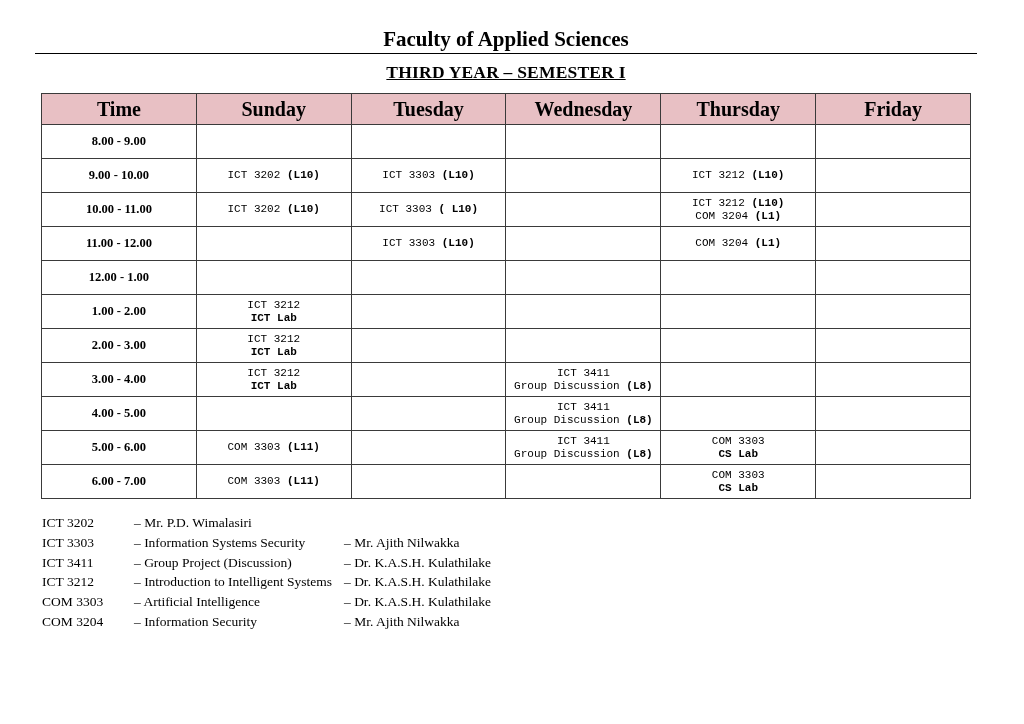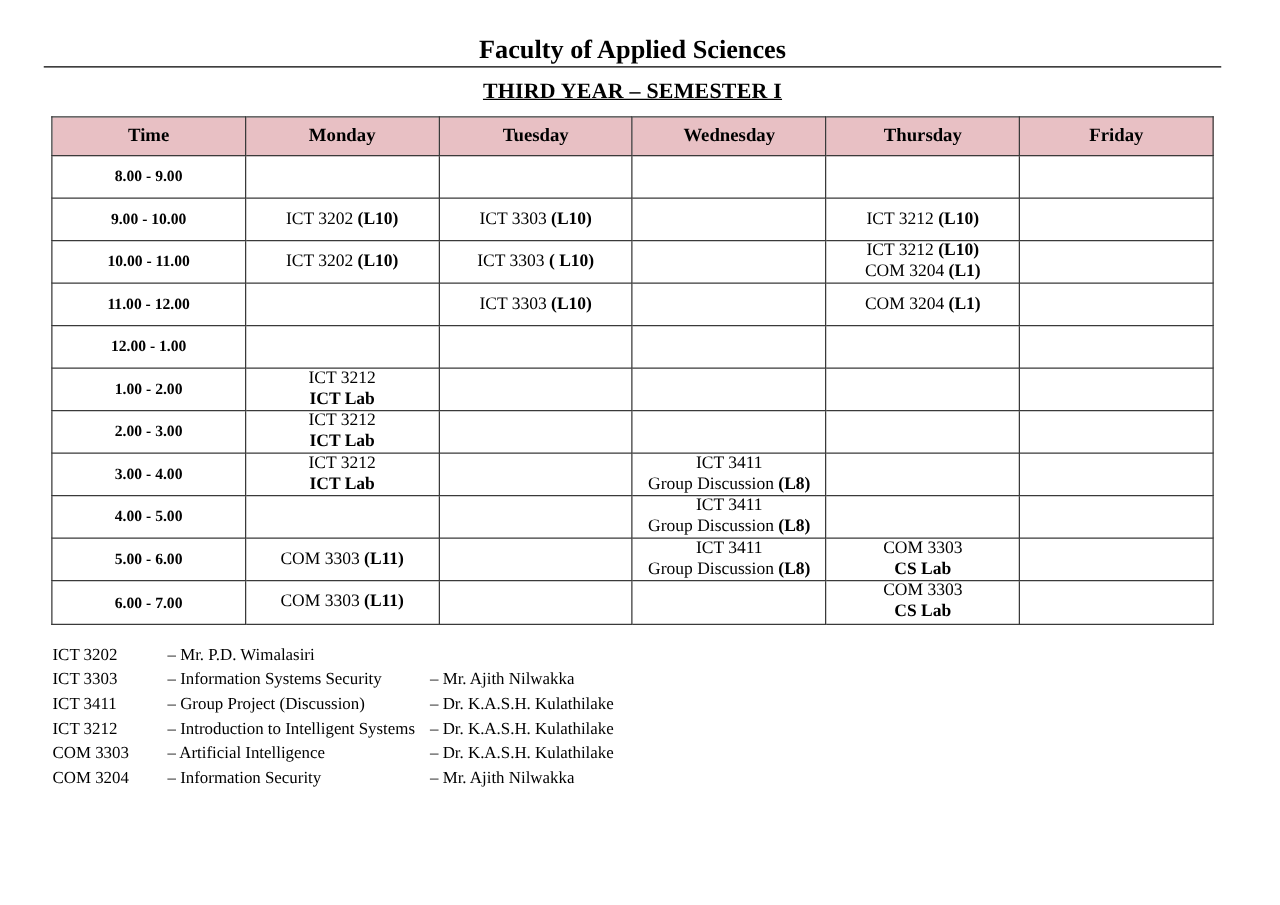--- a/index.html
+++ b/index.html
@@ -63,36 +63,37 @@
   }
   table.timetable th,
   table.timetable td {
     border: 1px solid #3a3a3a;
     vertical-align: middle;
     text-align: center;
     padding: 0;
   }
   table.timetable thead th {
     background: #e8c0c4;
-    font-size: 15px;
+    font-size: 20px;
     font-weight: bold;
     height: 30px;
     font-family: "Liberation Serif", serif;
   }
   td.time-cell {
     font-size: 12.5px;
     font-weight: bold;
     height: 33px;
     width: 103px;
   }
   td.slot {
-    font-size: 14px;
+    font-size: 11px;
     height: 33px;
     line-height: 1.18;
     padding: 2px 2px;
+    font-family: Liberation Mono, monospace;
   }
   td.slot .l1 { display: block; }
   td.slot .l2 { display: block; }
   .b { font-weight: bold; }
   .legend {
     margin-top: 14px;
     margin-left: 4px;
     font-size: 13.5px;
     line-height: 1.46;
   }
@@ -111,21 +112,21 @@
   <div class="header">
     <div class="title-1">Faculty of Applied Sciences</div>
     <div class="rule"></div>
     <div class="title-4">THIRD YEAR – SEMESTER I</div>
   </div>
 
   <table class="timetable">
     <thead>
       <tr>
         <th>Time</th>
-        <th>Monday</th>
+        <th>Sunday</th>
         <th>Tuesday</th>
         <th>Wednesday</th>
         <th>Thursday</th>
         <th>Friday</th>
       </tr>
     </thead>
     <tbody>
         <tr>
           <td class="time-cell">8.00 - 9.00</td>
           <td class="slot">

